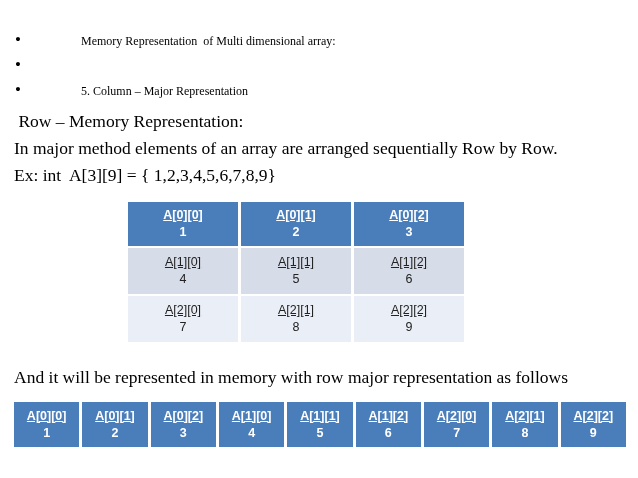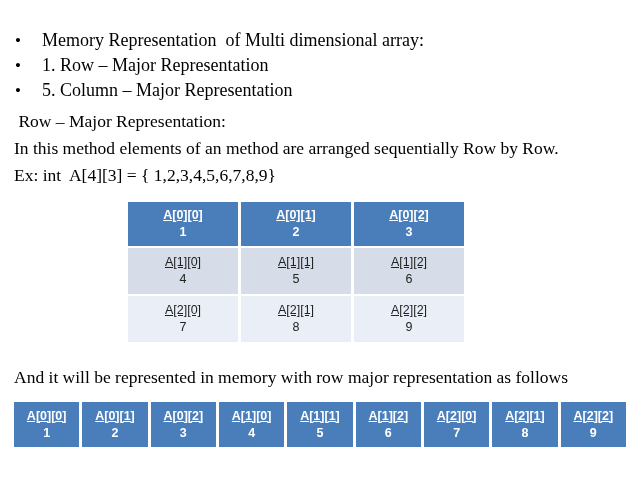--- a/index.html
+++ b/index.html
@@ -35,23 +35,24 @@
   }
   .bullet-mark {
     width: 42px;
     padding-left: 15px;
     box-sizing: border-box;
     font-size: 17px;
     line-height: 1;
     color: #000;
   }
   .bullet-text {
-    font-size: 18px;
+    font-size: 12px;
     line-height: 1;
     white-space: pre;
+    margin-left: 39px;
   }
 
   
   .para-line {
     position: absolute;
     left: 14px;
     font-size: 17.5px;
     line-height: 1;
     white-space: pre;
   }
@@ -131,31 +132,30 @@
 
 <div class="slide">
 
   <div class="bullet-list">
     <div class="bullet-row">
       <span class="bullet-mark">•</span>
       <span class="bullet-text">Memory Representation  of Multi dimensional array:</span>
     </div>
     <div class="bullet-row">
       <span class="bullet-mark">•</span>
-      <span class="bullet-text">1. Row – Major Representation</span>
     </div>
     <div class="bullet-row">
       <span class="bullet-mark">•</span>
       <span class="bullet-text">5. Column – Major Representation</span>
     </div>
   </div>
 
-  <div class="para-line line-row-major"> Row – Major Representation:</div>
-  <div class="para-line line-method">In this method elements of an method are arranged sequentially Row by Row.</div>
-  <div class="para-line line-example">Ex: int  A[4][3] = { 1,2,3,4,5,6,7,8,9}</div>
+  <div class="para-line line-row-major"> Row – Memory Representation:</div>
+  <div class="para-line line-method">In major method elements of an array are arranged sequentially Row by Row.</div>
+  <div class="para-line line-example">Ex: int  A[3][9] = { 1,2,3,4,5,6,7,8,9}</div>
 
   <table class="matrix-table">
     <tbody>
       <tr class="row-head">
         <td>
           <span class="cell-index">A[0][0]</span>
           <span class="cell-value">1</span>
         </td>
         <td>
           <span class="cell-index">A[0][1]</span>

